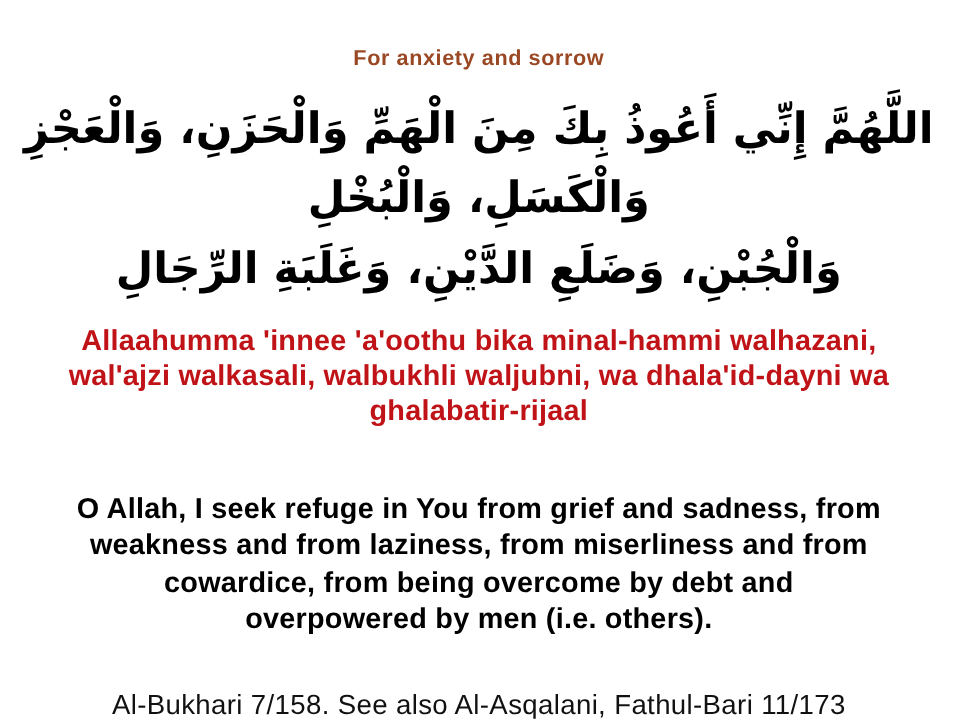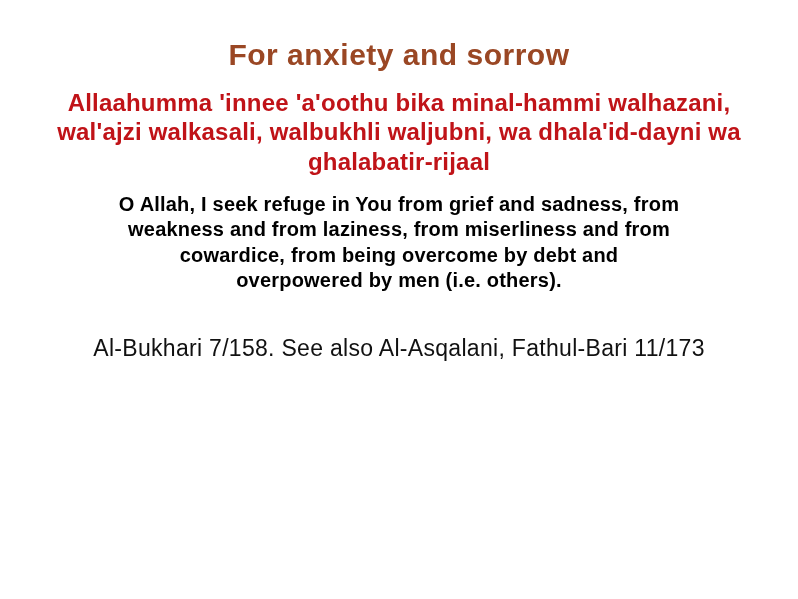--- a/index.html
+++ b/index.html
@@ -15,21 +15,21 @@
   }
   .card {
     width: 798px;
     height: 599px;
     box-sizing: border-box;
     padding: 0 14px;
     text-align: center;
   }
   .title {
     margin-top: 38px;
-    font-size: 30px;
+    font-size: 18px;
     font-weight: 700;
     letter-spacing: 0.5px;
     color: #9a4724;
   }
   .arabic {
     margin-top: 20px;
     direction: rtl;
     unicode-bidi: embed;
     font-size: 36px;
     font-weight: 700;
@@ -41,42 +41,44 @@
   .translit {
     margin-top: 16px;
     font-size: 24px;
     font-weight: 700;
     line-height: 1.22;
     color: #c01318;
     white-space: pre-line;
     letter-spacing: 0.2px;
   }
   .translation {
-    margin-top: 16px;
-    font-size: 20px;
+    margin-top: 52px;
+    font-size: 24px;
     font-weight: 700;
     line-height: 1.27;
     color: #000000;
     white-space: pre-line;
     letter-spacing: 0.2px;
   }
   .reference {
     margin-top: 42px;
     font-size: 23px;
     font-weight: 400;
     color: #111111;
     letter-spacing: 0.3px;
   }
 </style>
 </head>
 <body>
 
 <div class="card">
   <div class="title">For anxiety and sorrow</div>
 
+  <div class="arabic" dir="rtl" lang="ar">اللَّهُمَّ إِنِّي أَعُوذُ بِكَ مِنَ الْهَمِّ وَالْحَزَنِ، وَالْعَجْزِ وَالْكَسَلِ، وَالْبُخْلِ
+وَالْجُبْنِ، وَضَلَعِ الدَّيْنِ، وَغَلَبَةِ الرِّجَالِ</div>
 
   <div class="translit">Allaahumma 'innee 'a'oothu bika minal-hammi walhazani,
 wal'ajzi walkasali, walbukhli waljubni, wa dhala'id-dayni wa
 ghalabatir-rijaal</div>
 
   <div class="translation">O Allah, I seek refuge in You from grief and sadness, from
 weakness and from laziness, from miserliness and from
 cowardice, from being overcome by debt and
 overpowered by men (i.e. others).</div>
 

